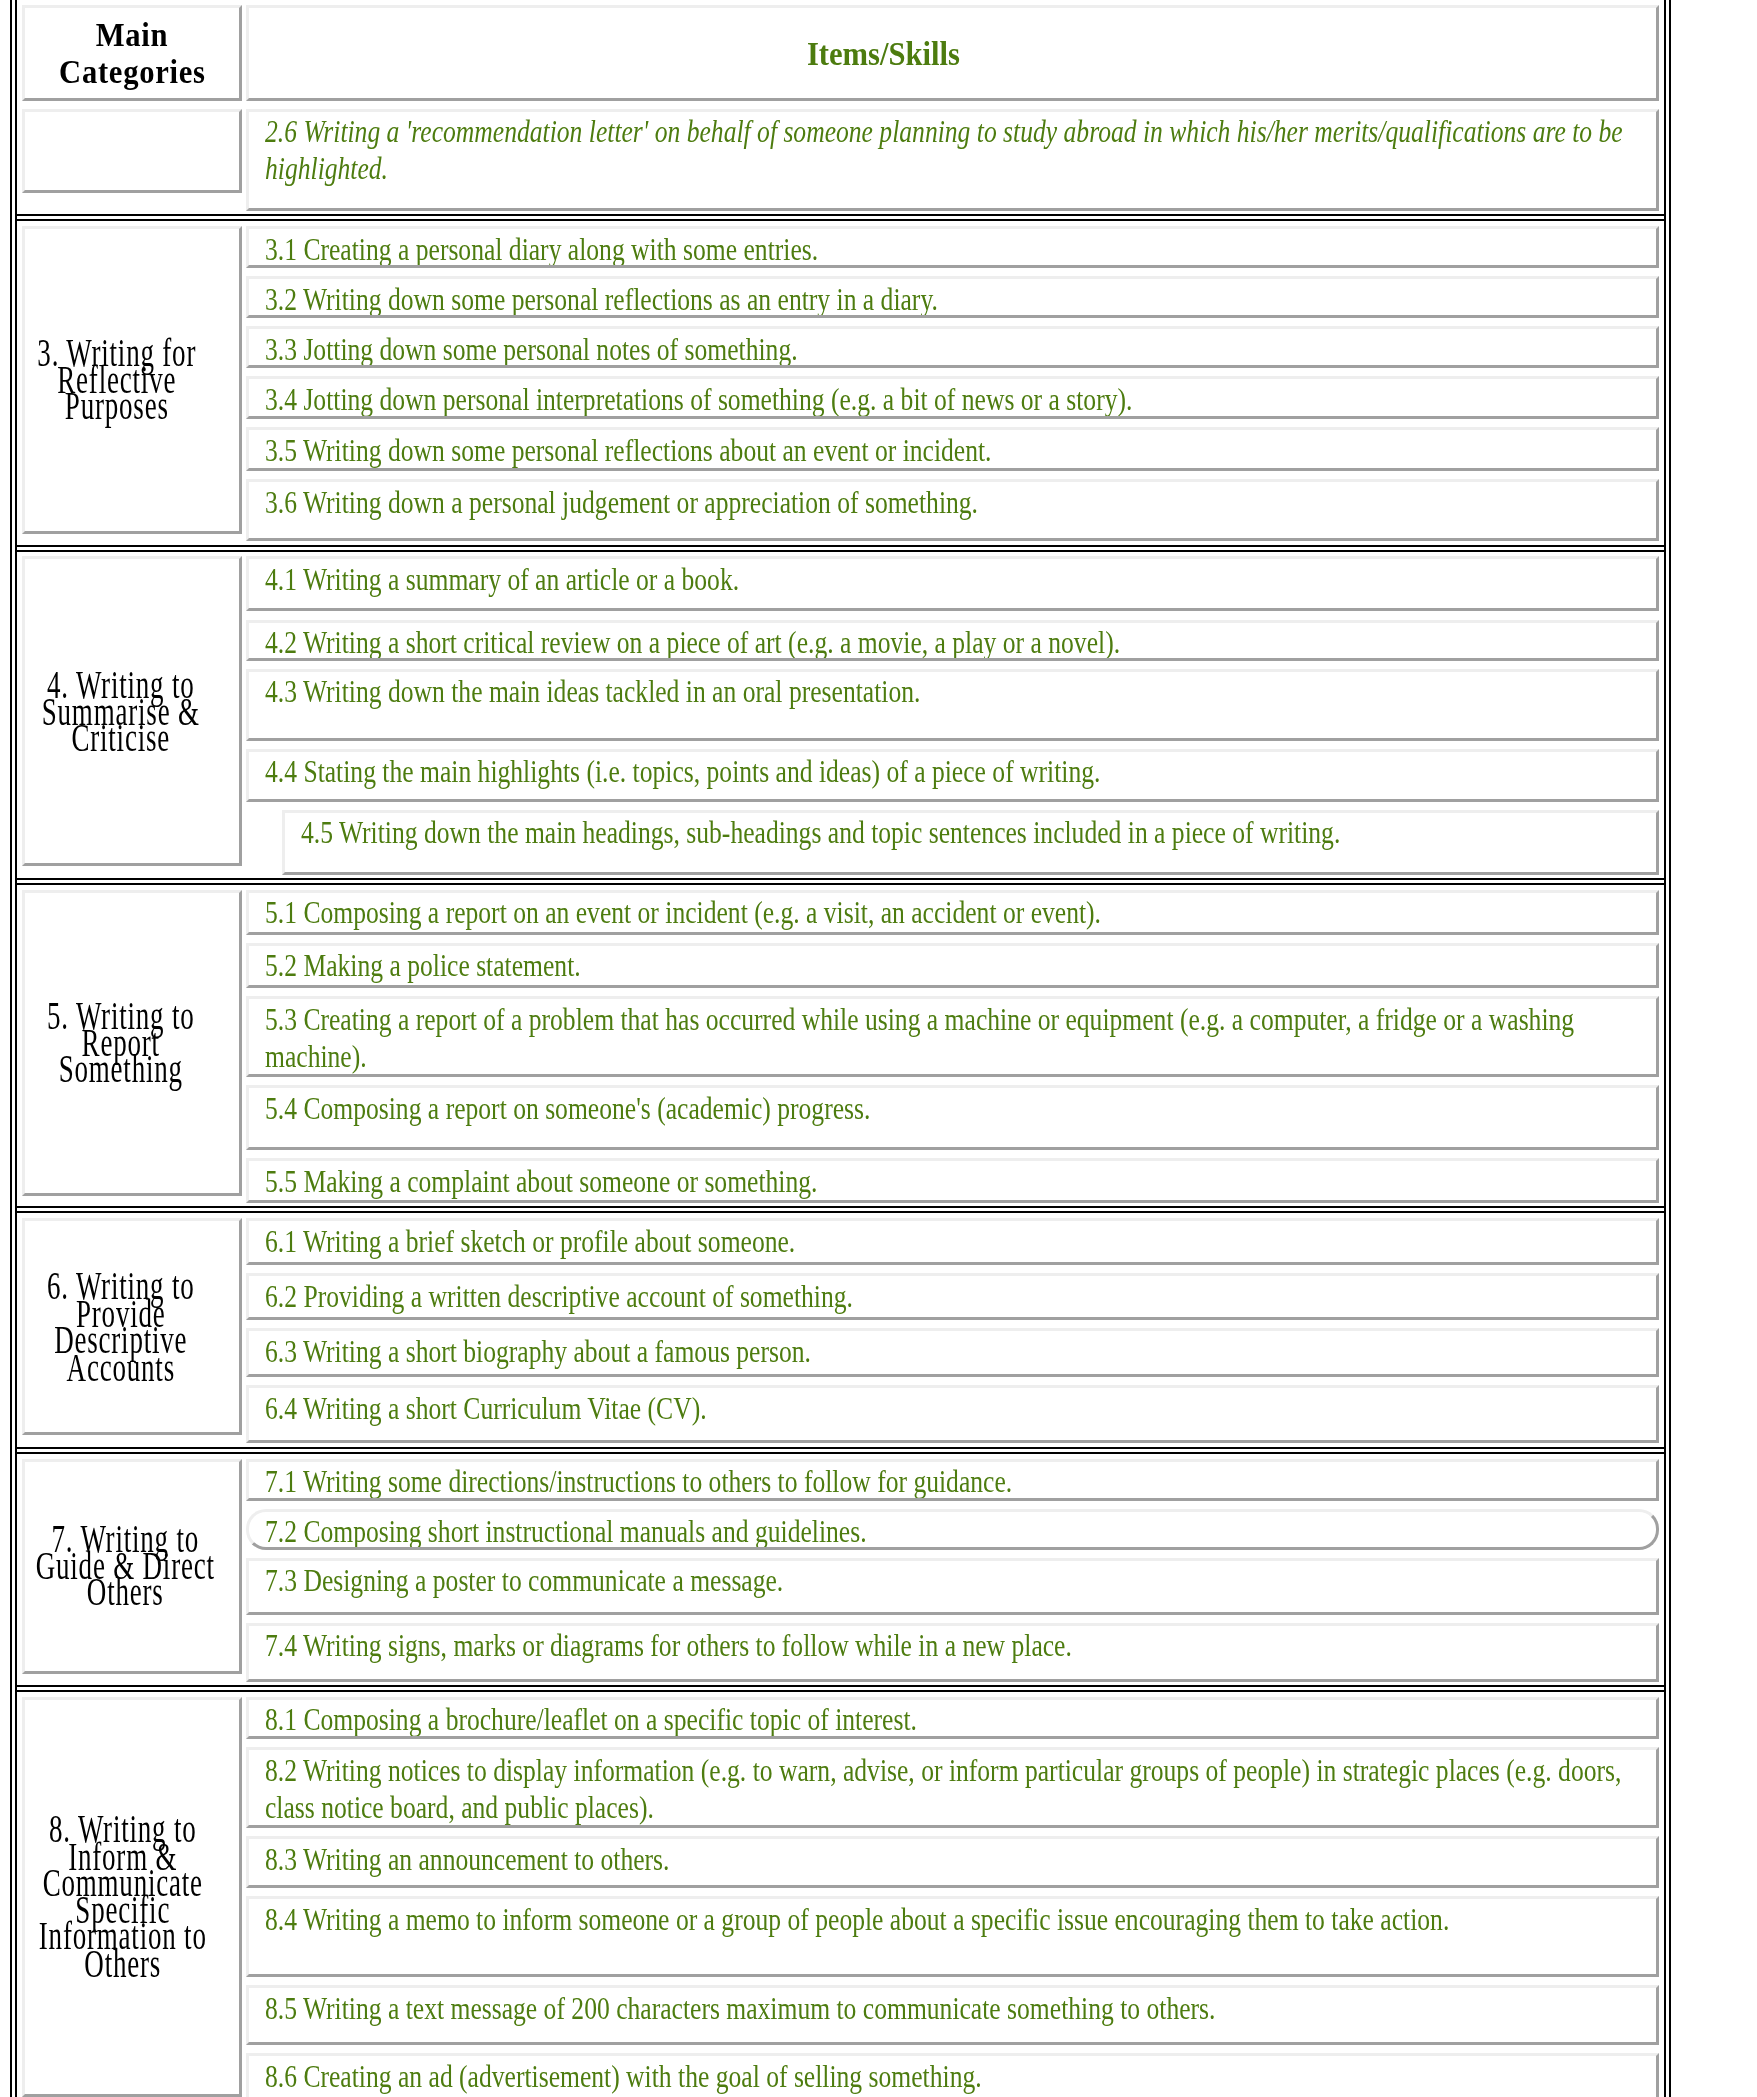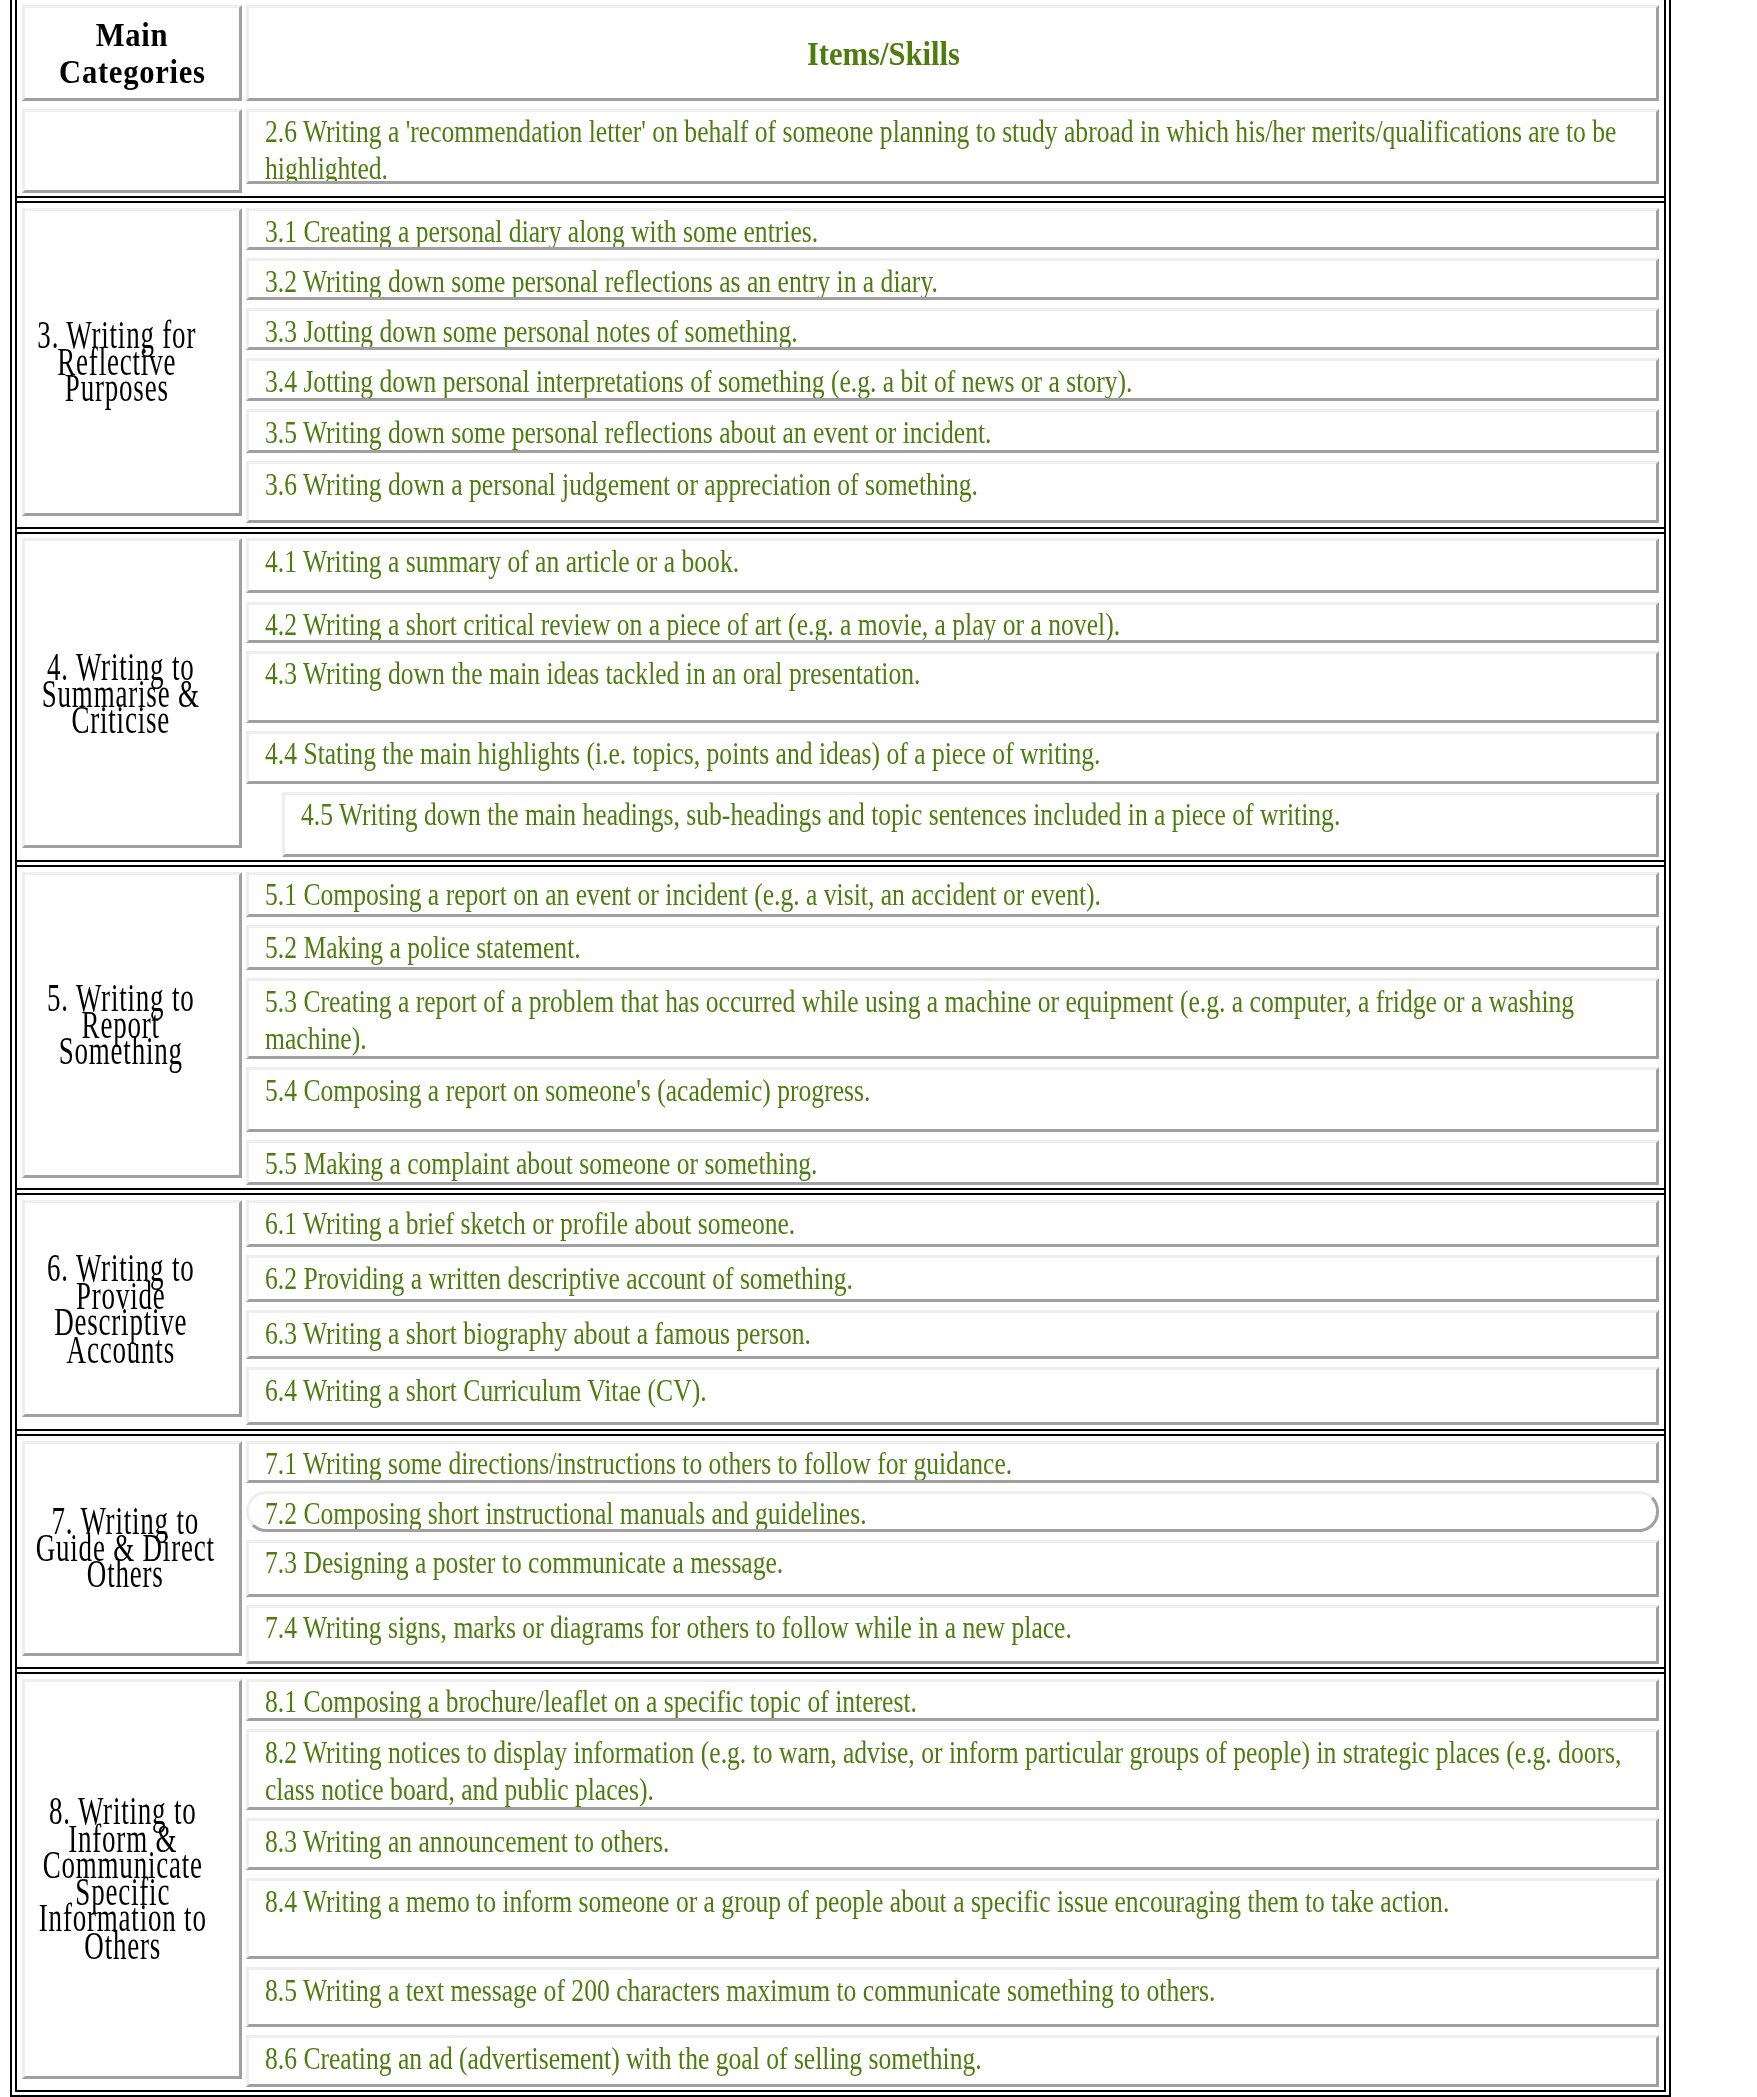--- a/index.html
+++ b/index.html
@@ -50,21 +50,21 @@
         <span class="txt">Items/Skills</span>
       </div>
     </div>
   </div>
 
   <div class="group">
     <div class="cat" style="height:84px;">
       <span class="txt"></span>
     </div>
     <div class="items">
-      <div class="item" style="height:75px;"><span class="txt">2.6 Writing a 'recommendation letter' on behalf of someone planning to study abroad in which his/her merits/qualifications are to be highlighted.</span></div>
+      <div class="item" style="height:102px;font-style:italic;"><span class="txt">2.6 Writing a 'recommendation letter' on behalf of someone planning to study abroad in which his/her merits/qualifications are to be highlighted.</span></div>
     </div>
   </div>
 
   <div class="group">
     <div class="cat" style="height:308px;">
       <span class="txt" style="width:178px;">3. Writing for Reflective Purposes</span>
     </div>
     <div class="items">
       <div class="item" style="height:42px;"><span class="txt">3.1 Creating a personal diary along with some entries.</span></div>
       <div class="item" style="height:42px;"><span class="txt">3.2 Writing down some personal reflections as an entry in a diary.</span></div>

